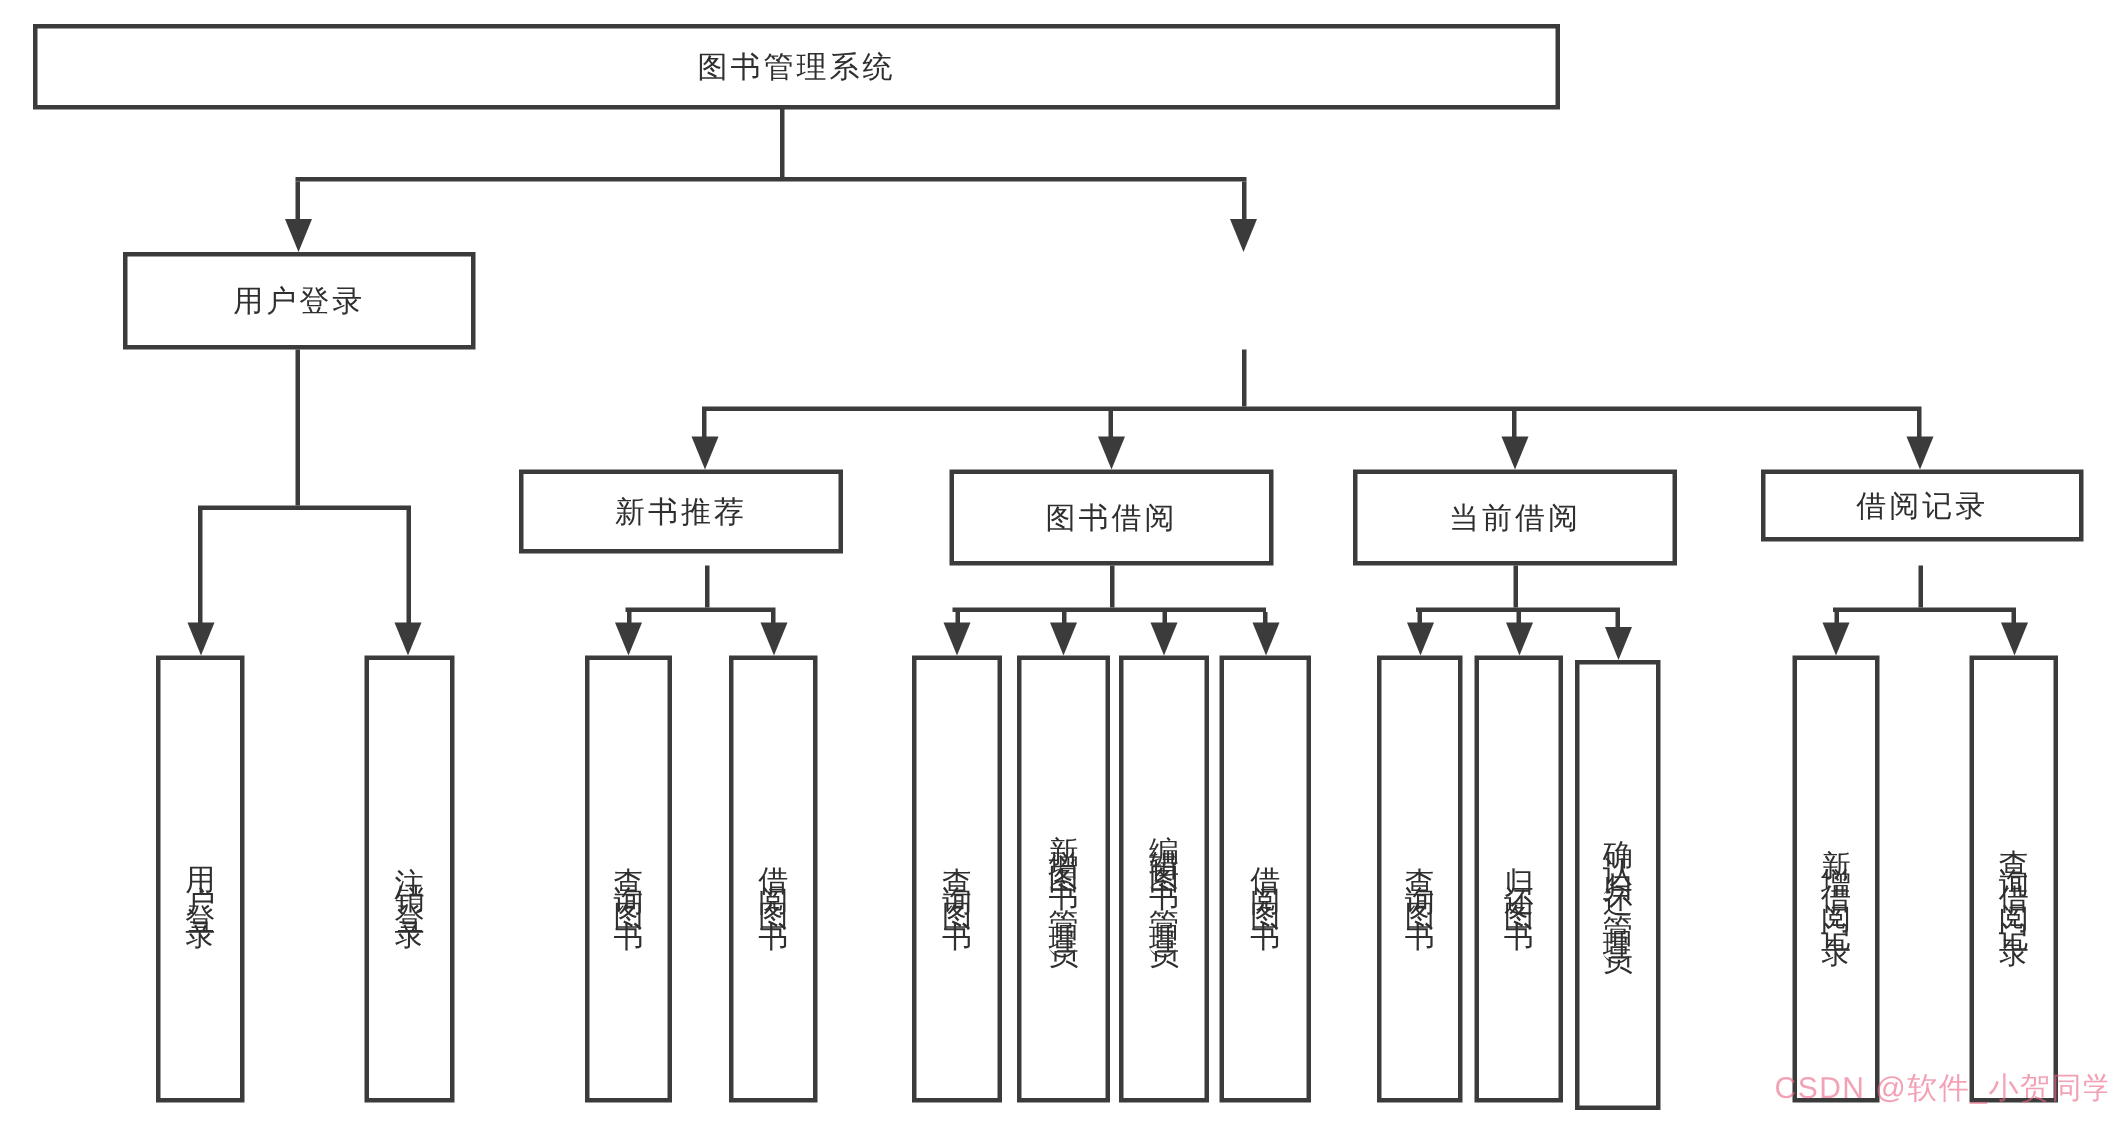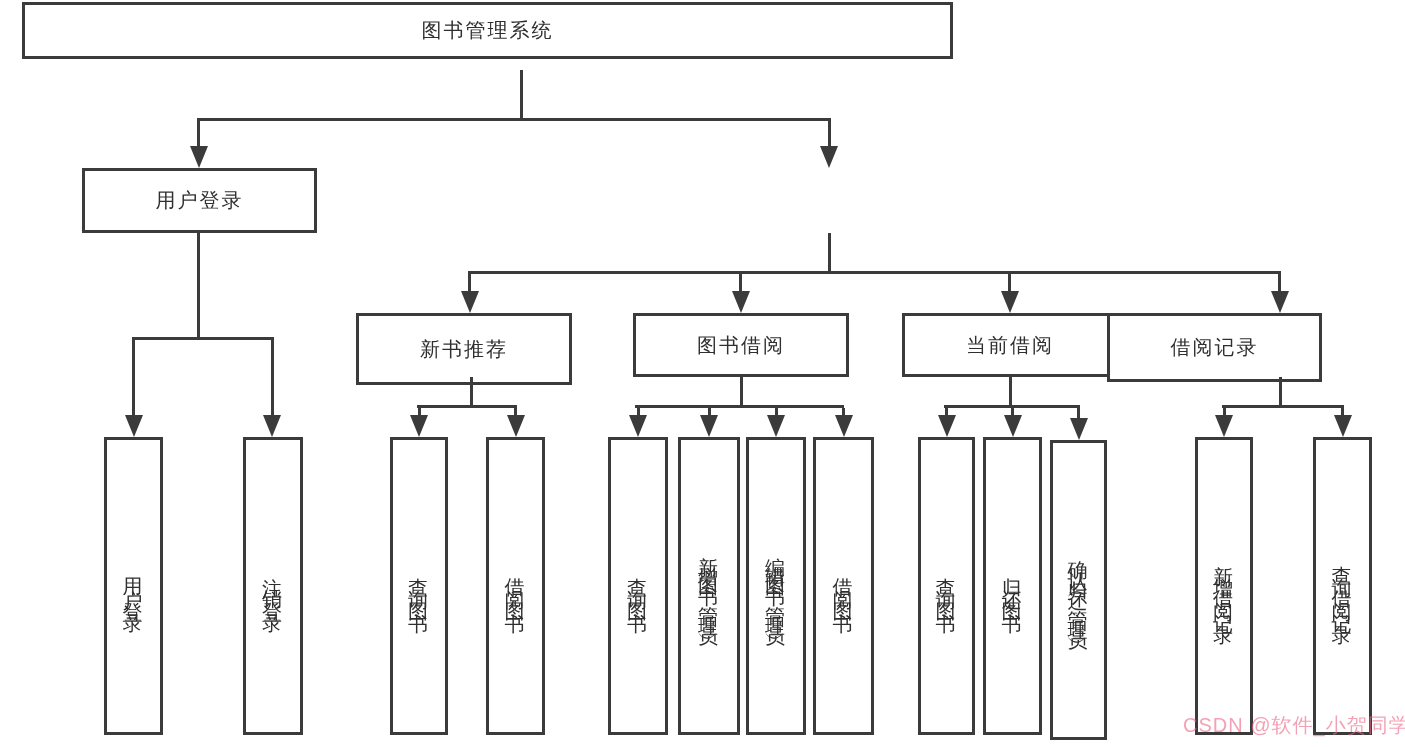--- a/index.html
+++ b/index.html
@@ -27,38 +27,38 @@
     position:absolute;left:1183px;top:712px;z-index:5;
     font-size:20px;letter-spacing:1px;white-space:nowrap;
     color:rgba(235,105,135,0.62);
   }
 </style>
 </head>
 <body>
 
 <div class="canvas">
 
-  <div class="box" style="left:22px;top:2px;width:931px;height:57px;text-align:center;">
+  <div class="box" style="left:22px;top:16px;width:1018px;height:57px;text-align:center;">
     <span class="hlabel">图书管理系统</span>
   </div>
 
   <div class="box" style="left:82px;top:168px;width:235px;height:65px;">
     <span class="hlabel">用户登录</span>
   </div>
 
-  <div class="box" style="left:356px;top:313px;width:216px;height:72px;">
+  <div class="box" style="left:346px;top:313px;width:216px;height:56px;">
     <span class="hlabel">新书推荐</span>
   </div>
   <div class="box" style="left:902px;top:313px;width:216px;height:64px;">
     <span class="hlabel">当前借阅</span>
   </div>
   <div class="box" style="left:633px;top:313px;width:216px;height:64px;">
     <span class="hlabel">图书借阅</span>
   </div>
-  <div class="box" style="left:1107px;top:313px;width:215px;height:69px;">
+  <div class="box" style="left:1174px;top:313px;width:215px;height:48px;">
     <span class="hlabel">借阅记录</span>
   </div>
 
   <div class="box" style="left:104px;top:437px;width:59px;height:298px;">
     <span class="vlabel">用户登录</span>
   </div>
   <div class="box" style="left:243px;top:437px;width:60px;height:298px;">
     <span class="vlabel">注销登录</span>
   </div>
 

